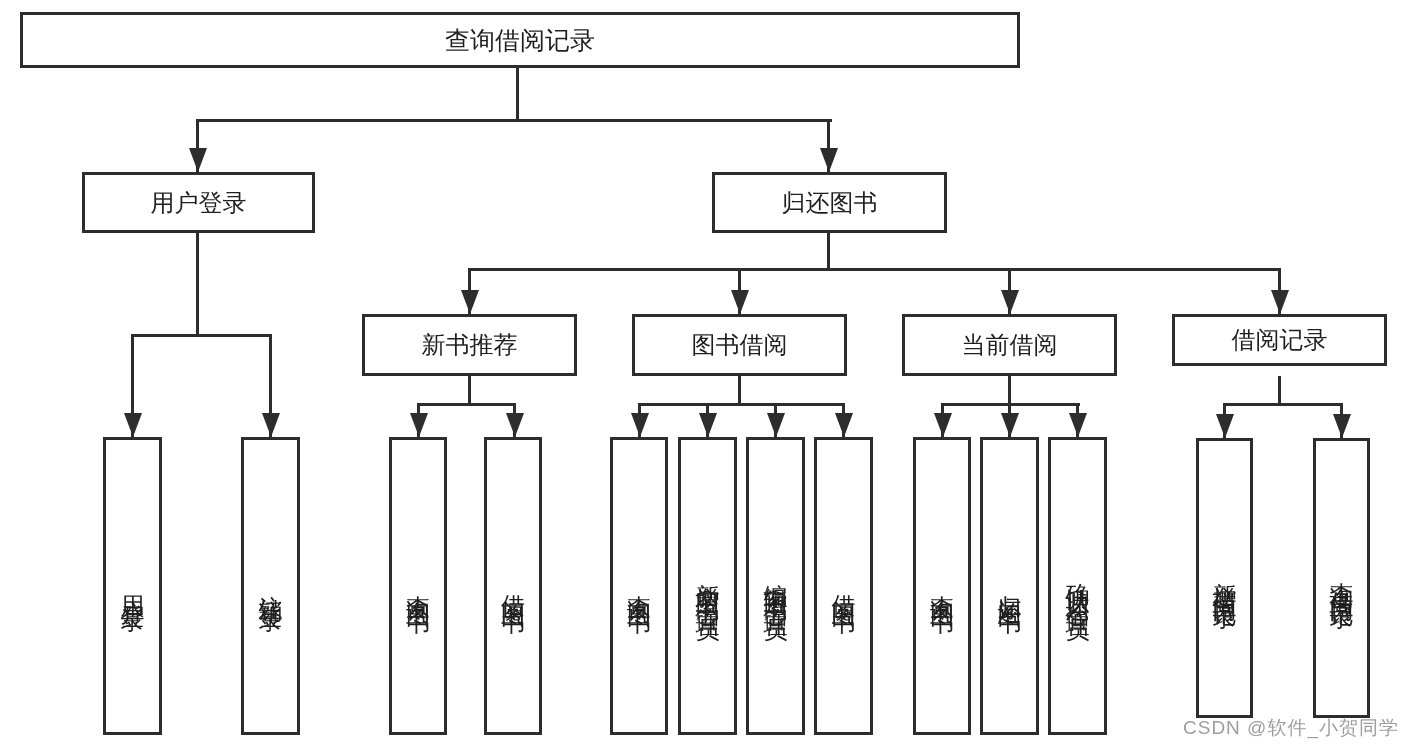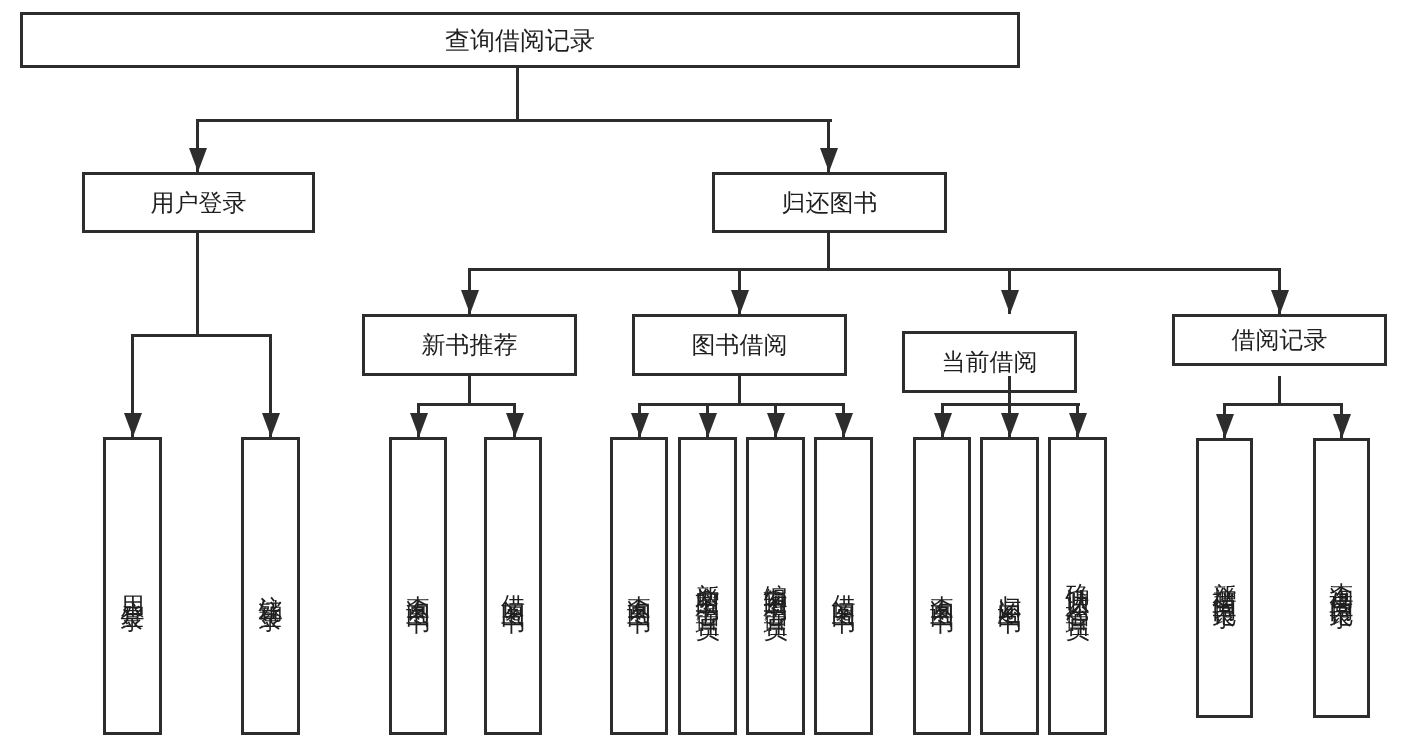--- a/index.html
+++ b/index.html
@@ -80,21 +80,21 @@
   <div class="arrow" style="left:461px;top:290px"></div>
   <div class="ln" style="left:738px;top:268px;width:3px;height:46px"></div>
   <div class="arrow" style="left:731px;top:290px"></div>
   <div class="ln" style="left:1008px;top:268px;width:3px;height:46px"></div>
   <div class="arrow" style="left:1001px;top:290px"></div>
   <div class="ln" style="left:1278px;top:268px;width:3px;height:46px"></div>
   <div class="arrow" style="left:1271px;top:290px"></div>
 
   <div class="node" style="left:362px;top:314px;width:215px;height:62px">新书推荐</div>
   <div class="node" style="left:632px;top:314px;width:215px;height:62px">图书借阅</div>
-  <div class="node" style="left:902px;top:331px;width:175px;height:62px">当前借阅</div>
+  <div class="node" style="left:902px;top:314px;width:215px;height:62px">当前借阅</div>
   <div class="node" style="left:1172px;top:314px;width:215px;height:52px">借阅记录</div>
 
   <div class="ln" style="left:468px;top:376px;width:3px;height:30px"></div>
   <div class="ln" style="left:417px;top:403px;width:99px;height:3px"></div>
   <div class="ln" style="left:417px;top:403px;width:3px;height:34px"></div>
   <div class="arrow" style="left:410px;top:413px"></div>
   <div class="ln" style="left:513px;top:403px;width:3px;height:34px"></div>
   <div class="arrow" style="left:506px;top:413px"></div>
 
   <div class="ln" style="left:738px;top:376px;width:3px;height:30px"></div>
@@ -135,14 +135,15 @@
   <div class="node v" style="left:746px;top:437px;width:59px;height:298px">编辑图书（管理员）</div>
   <div class="node v" style="left:814px;top:437px;width:59px;height:298px">借阅图书</div>
 
   <div class="node v" style="left:913px;top:437px;width:58px;height:298px">查询图书</div>
   <div class="node v" style="left:980px;top:437px;width:59px;height:298px">归还图书</div>
   <div class="node v" style="left:1048px;top:437px;width:59px;height:298px">确认归还（管理员）</div>
 
   <div class="node v" style="left:1196px;top:438px;width:57px;height:280px">新增借阅记录</div>
   <div class="node v" style="left:1313px;top:438px;width:57px;height:280px">查询借阅记录</div>
 
+  <div class="watermark">CSDN @软件_小贺同学</div>
 
 </div>
 
 </body></html>

